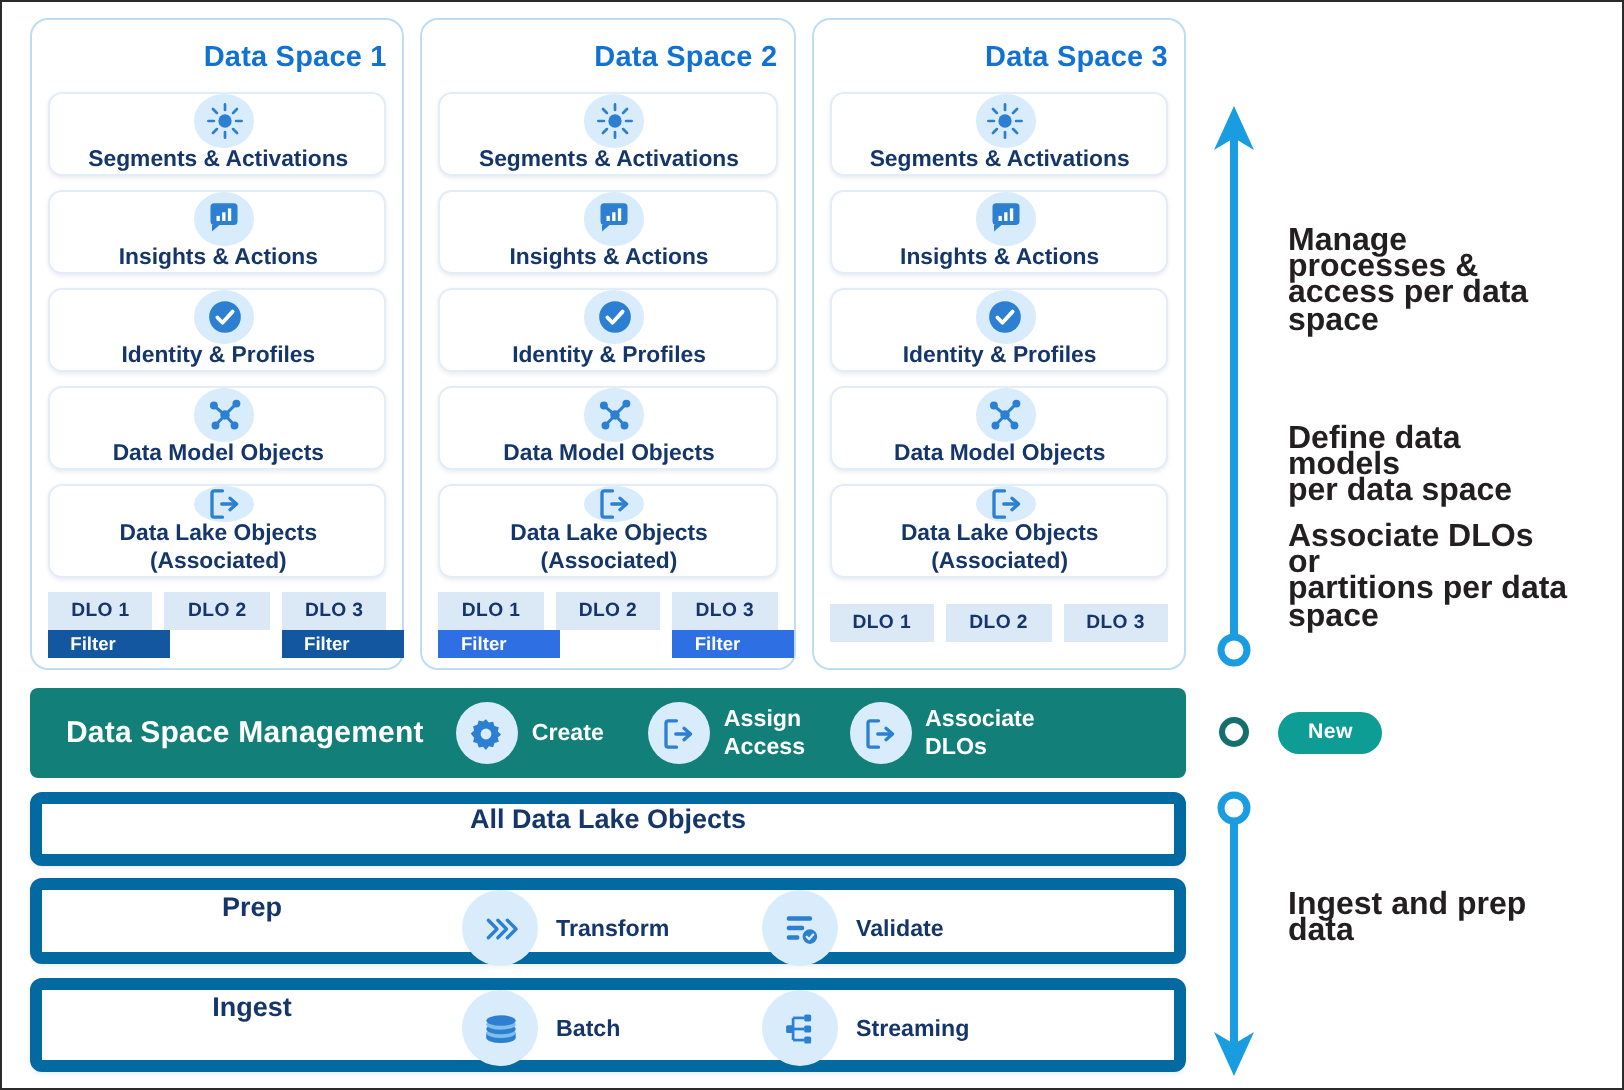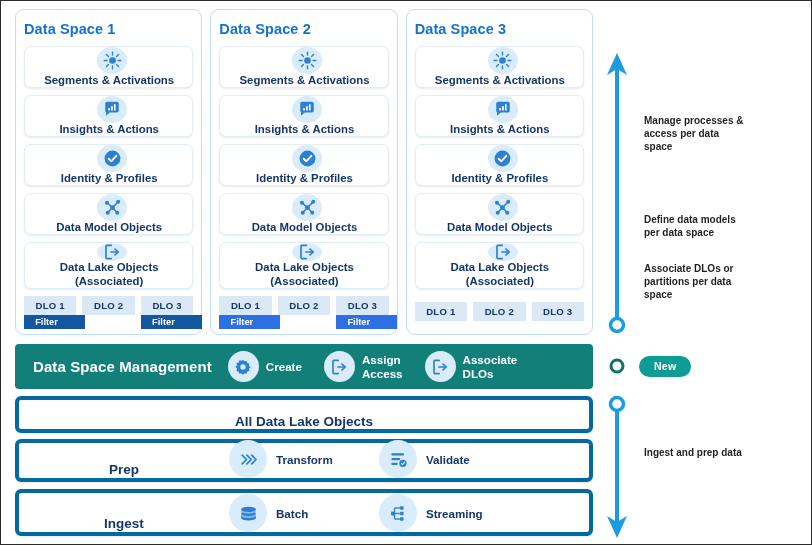--- a/index.html
+++ b/index.html
@@ -34,21 +34,21 @@
     flex: 1 1 0;
     box-sizing: border-box;
     border: 1px solid #bfdcf5;
     border-radius: 9px;
     background: #ffffff;
     padding: 7px 8px 8px 8px;
     display: flex;
     flex-direction: column;
   }
   .ds-title {
-    text-align: left;
+    text-align: right;
     color: #1272d4;
     font-size: 14.5px;
     font-weight: bold;
     letter-spacing: .1px;
     padding: 4px 0 9px 0;
   }
   .ds-item {
     box-sizing: border-box;
     border: 1px solid #e3edf7;
     border-radius: 7px;
@@ -159,26 +159,26 @@
     line-height: 14px;
     max-width: 70px;
   }
 
   
   .lrow {
     position: absolute;
     left: 14px;
     width: 578px;
     box-sizing: border-box;
-    border: 4px solid #0369a1;
+    border: 6px solid #0369a1;
     border-radius: 6px;
     background: #ffffff;
     box-shadow: 0 1px 2px rgba(20,60,110,.10);
     display: flex;
-    align-items: flex-end;
+    align-items: flex-start;
   }
   #row-all { top: 395px; height: 37px; justify-content: center; }
   #row-prep { top: 438px; height: 43px; }
   #row-ingest { top: 488px; height: 47px; }
 
   .lrow-title {
     color: #15366b;
     font-size: 13.5px;
     font-weight: bold;
   }
@@ -201,21 +201,21 @@
   .lrow-item-label {
     color: #15366b;
     font-size: 11.6px;
     font-weight: bold;
   }
 
   
   .ann {
     position: absolute;
     color: #231f20;
-    font-size: 10px;
+    font-size: 16px;
     font-weight: bold;
     line-height: 13.2px;
     white-space: pre-line;
   }
   #ann-manage { left: 643px; top: 113px; width: 140px; }
   #ann-define { left: 643px; top: 212px; width: 140px; }
   #ann-associate { left: 643px; top: 261px; width: 140px; }
   #ann-ingest { left: 643px; top: 445px; width: 150px; }
 
   .arrow-up, .arrow-down { position: absolute; }

